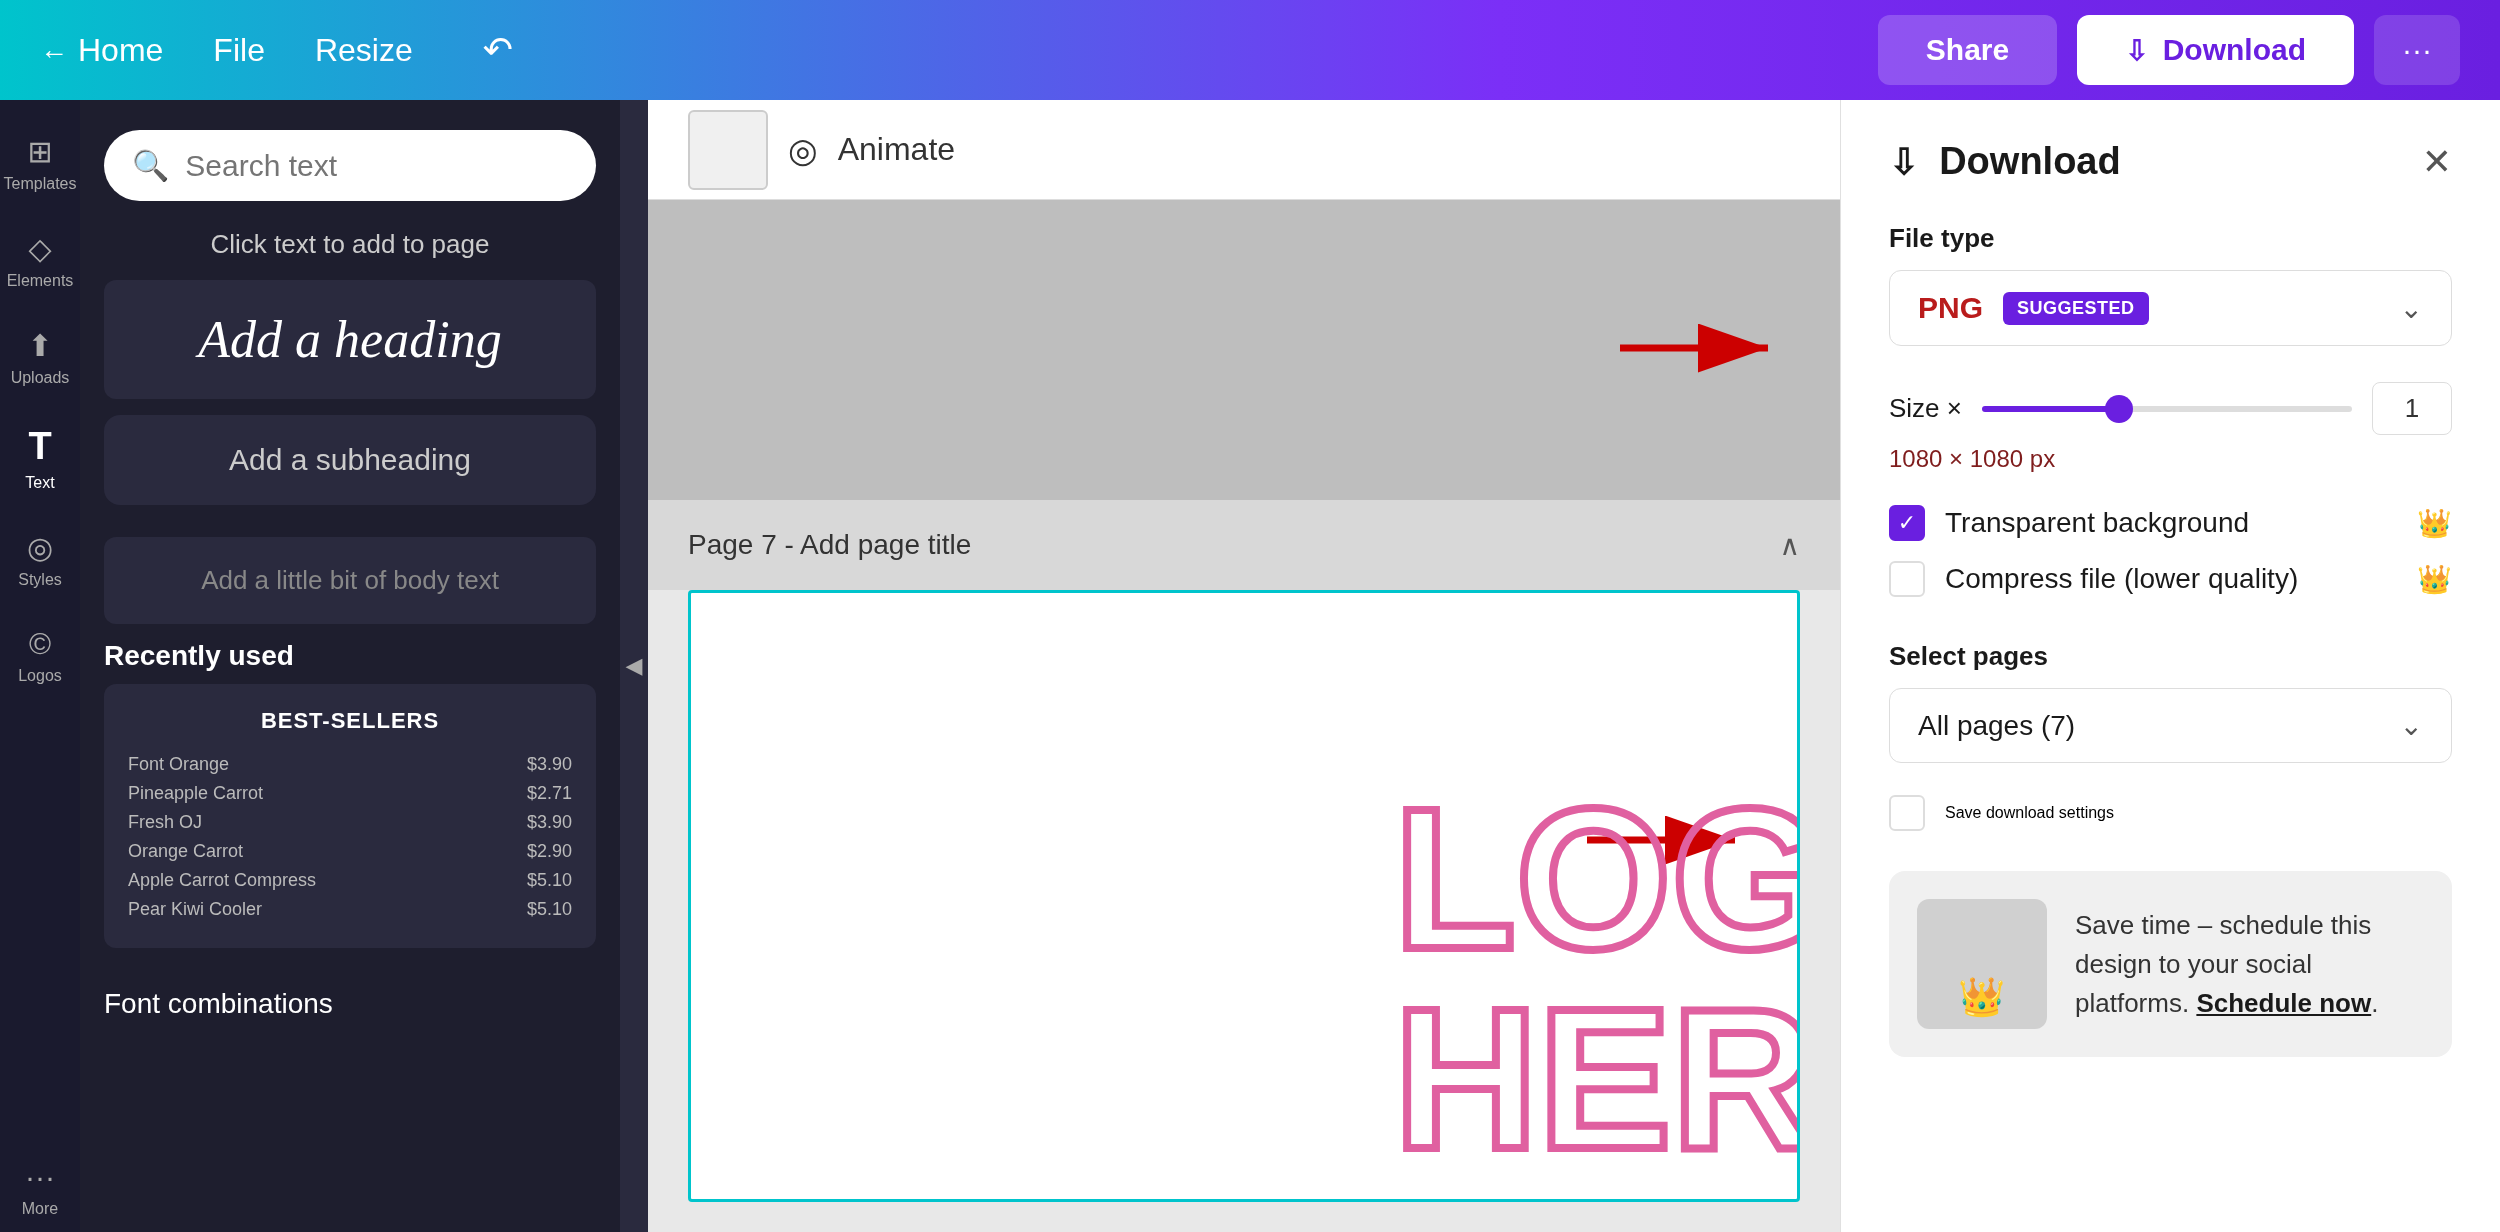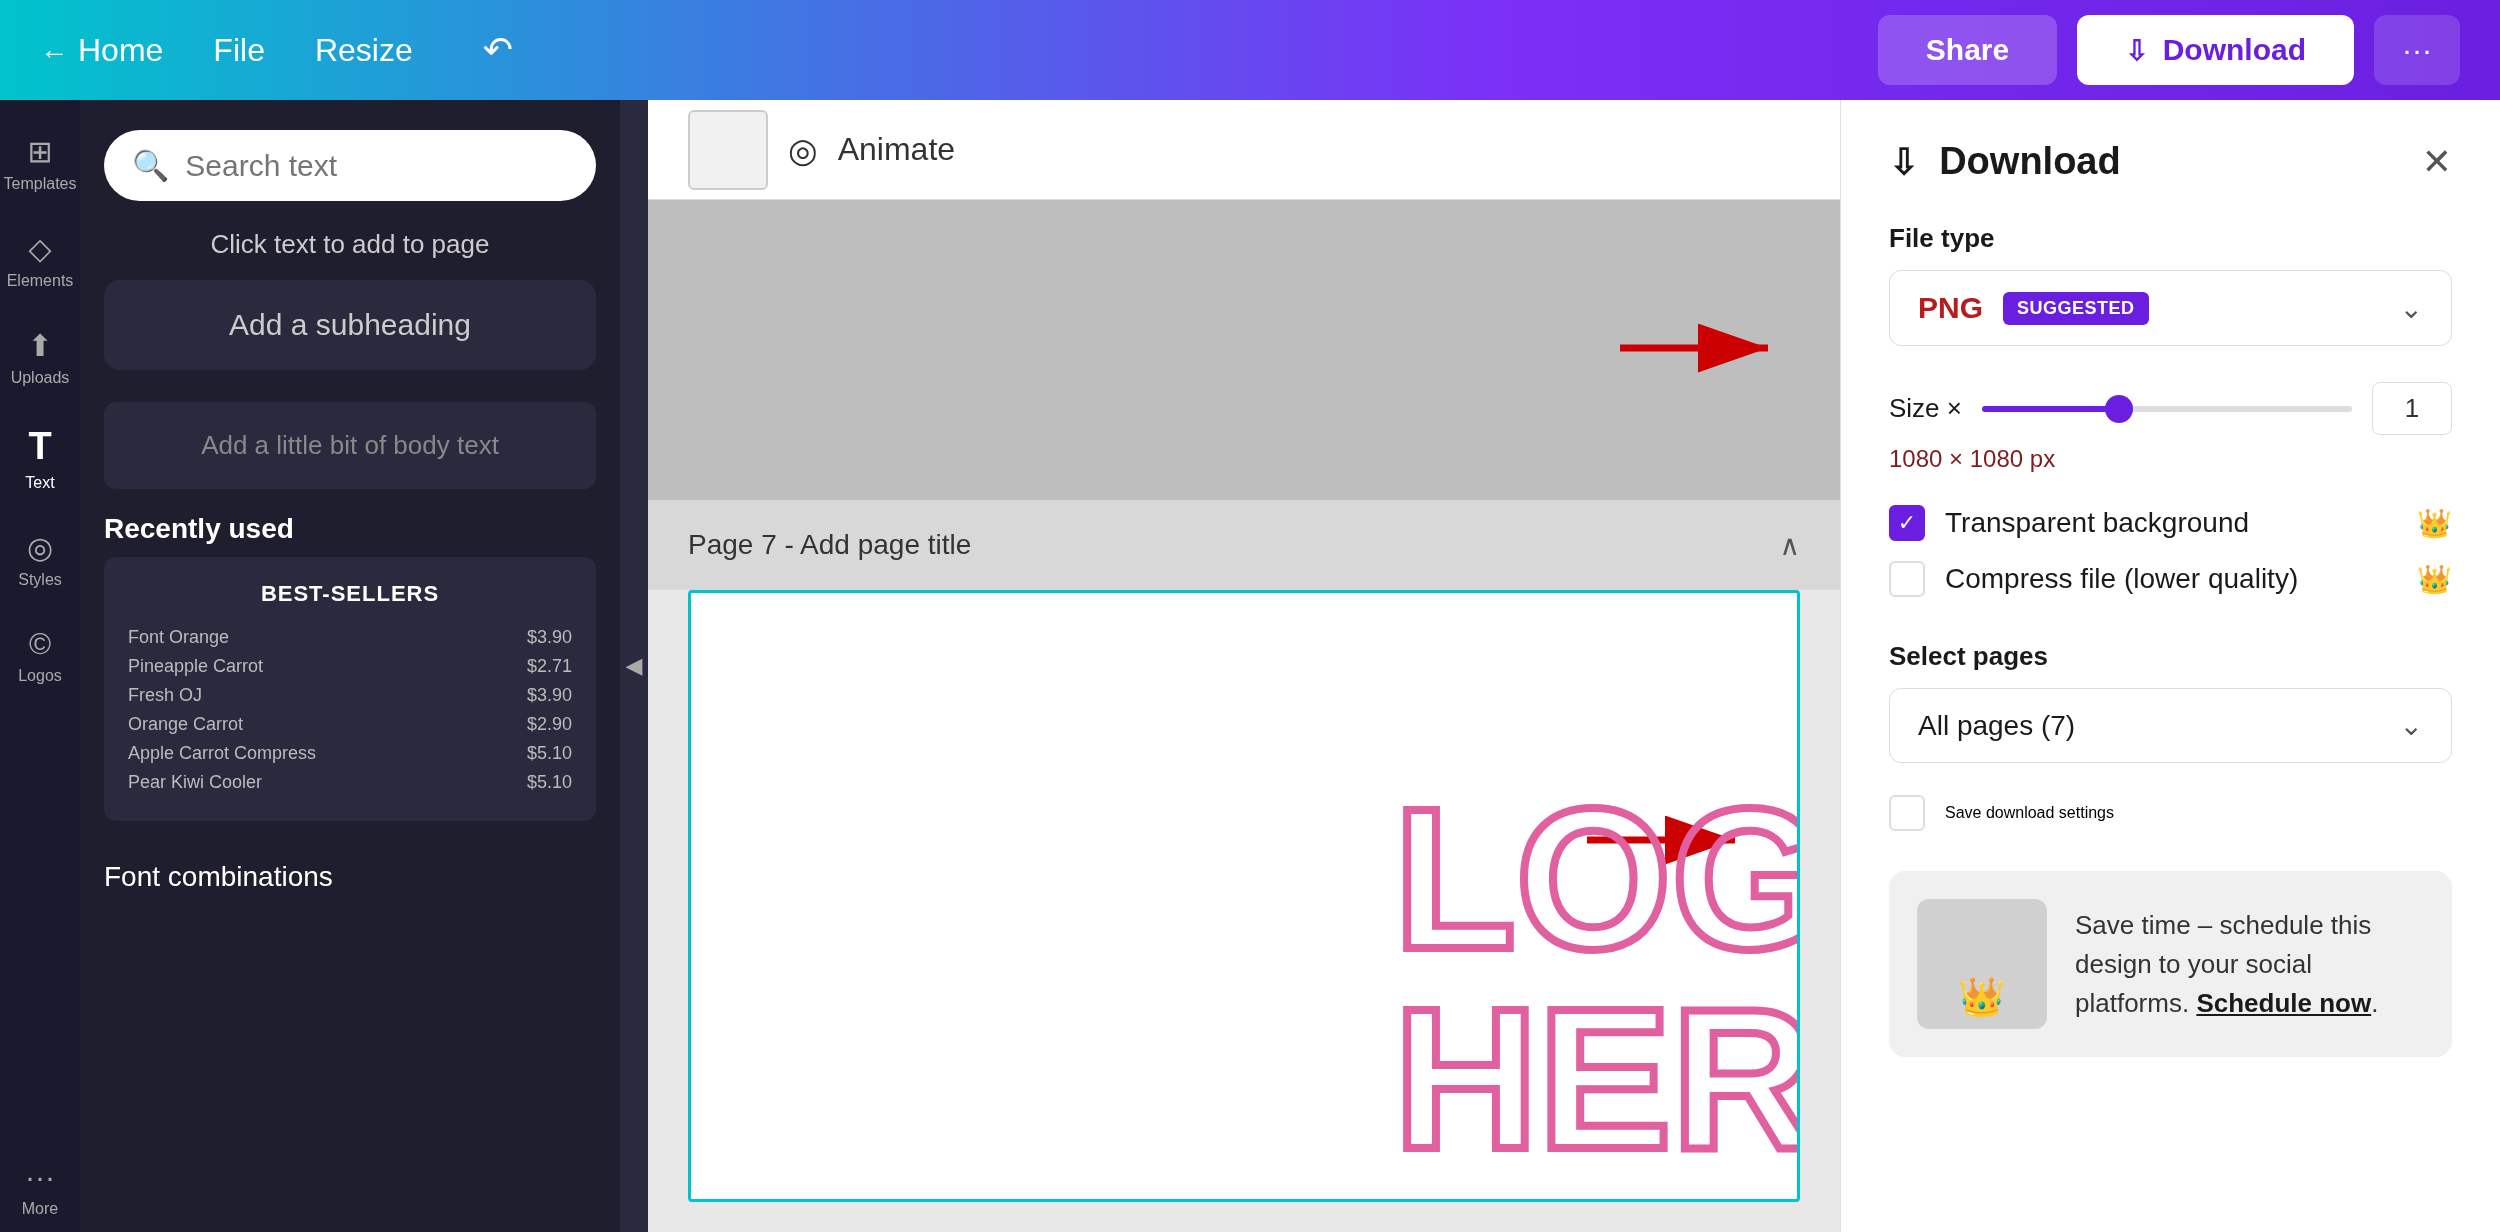--- a/index.html
+++ b/index.html
@@ -152,21 +152,21 @@
       cursor: pointer;
       display: flex;
       align-items: center;
       justify-content: center;
     }
     .subheading-option .subheading-text { font-size: 30px; color: #ccc; }
     .body-option {
       background: #2a2a3e;
       border-radius: 12px;
       padding: 28px 24px;
-      margin-bottom: 24px;
+      margin-bottom: 16px;
       cursor: pointer;
       display: flex;
       align-items: center;
       justify-content: center;
     }
     .body-option .body-text { font-size: 26px; color: #888; }
 
     .section-title {
       font-size: 28px;
       font-weight: 700;
@@ -479,20 +479,23 @@
 
   <div class="left-panel">
 
     <div class="search-bar">
       <span class="search-icon">🔍</span>
       <input type="text" placeholder="Search text" style="">
     </div>
 
     <div class="click-text-hint">Click text to add to page</div>
 
+    <div class="heading-option">
+      <span class="heading-text">Add a heading</span>
+    </div>
 
     <div class="subheading-option">
       <span class="subheading-text">Add a subheading</span>
     </div>
 
     <div class="body-option">
       <span class="body-text">Add a little bit of body text</span>
     </div>
 
     <div class="section-title">Recently used</div>

